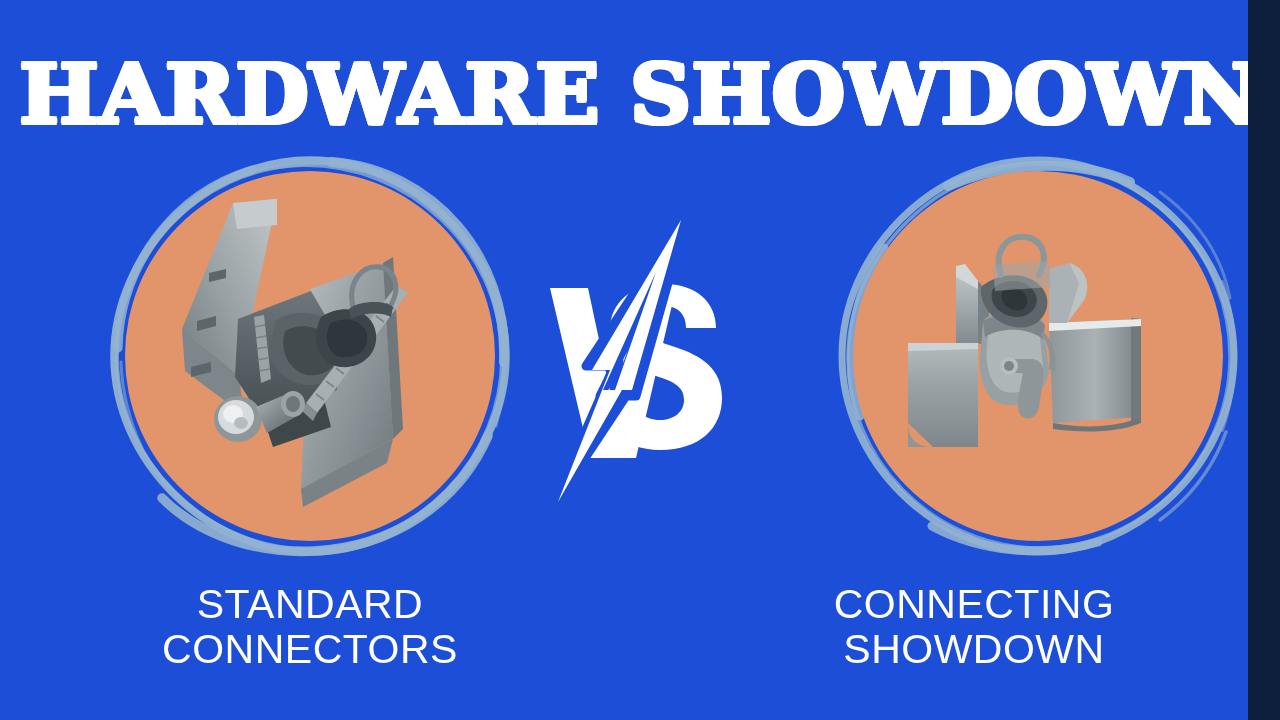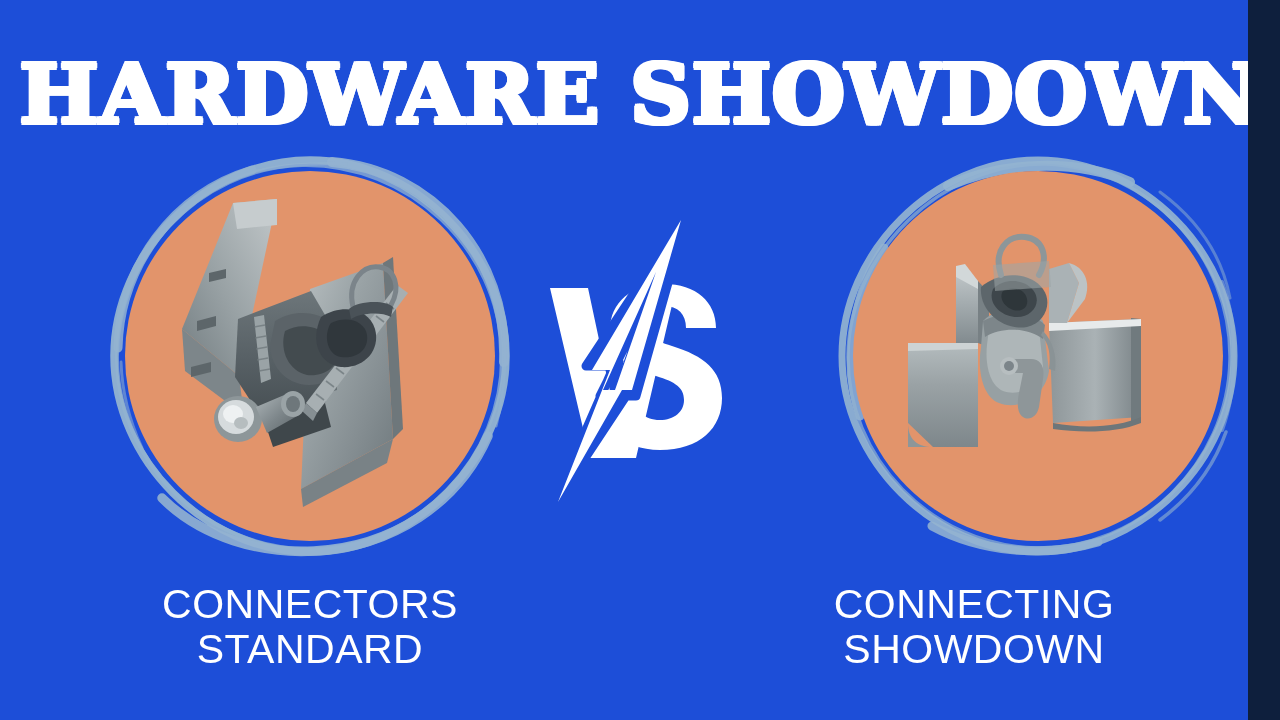--- a/index.html
+++ b/index.html
@@ -236,22 +236,22 @@
           <g>
             <polygon points="131,236 164,222 174,244 142,262" fill="url(#pinA)"></polygon>
             <ellipse cx="168" cy="233" rx="12" ry="13" fill="#9aa3a6"></ellipse>
             <ellipse cx="168" cy="233" rx="7" ry="8" fill="#6e777b"></ellipse>
           </g>
         </svg>
       </div>
     </div>
 
     <div class="caption">
+      <span class="ln">STANDARD</span>
       <span class="ln">CONNECTORS</span>
-      <span class="ln">STANDARD</span>
     </div>
   </div>
 
   <div class="panel panel-right">
 
     <div class="circle-wrap">
 
       <svg class="ring-svg" viewBox="0 0 416 416">
         <g fill="none" stroke="#93b3d0" stroke-linecap="round">
           <path d="M 208 12

